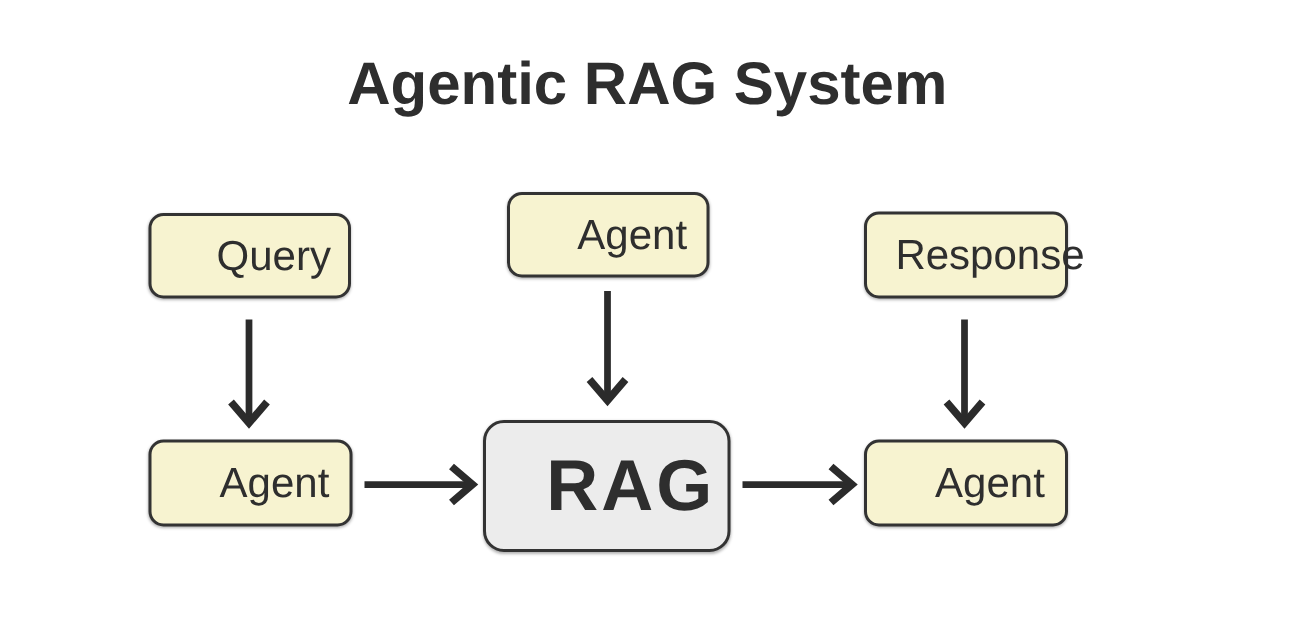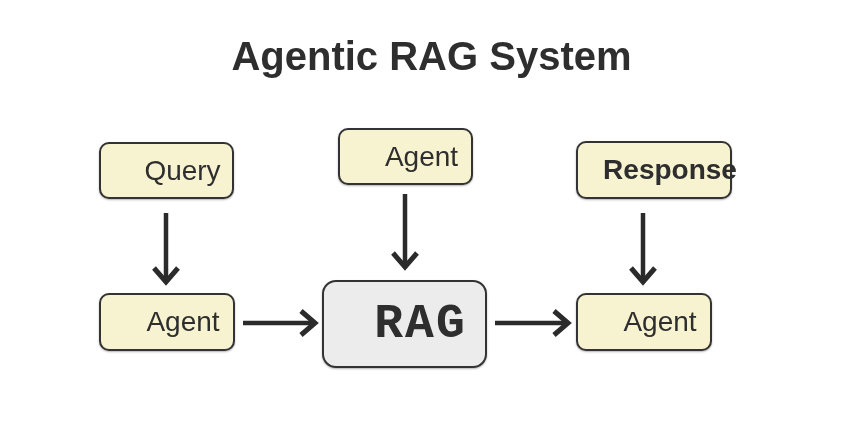--- a/index.html
+++ b/index.html
@@ -62,25 +62,24 @@
     font-size: 28px;
     font-weight: 400;
     padding-left: 32px;
   }
   .node.rag {
     background: var(--rag-fill, #ececec);
     border-radius: 14px;
     font-size: 48px;
     font-weight: 700;
     letter-spacing: 2px;
-    font-family: Liberation Mono, monospace;
   }
   .node-query       { left:  99px; top: 142px; width: 135px; height: 57px; }
   .node-agent-top   { left: 338px; top: 128px; width: 135px; height: 57px; }
-  .node-response    { left: 576px; top: 141px; width: 156px; height: 58px; font-weight: bold; }
+  .node-response    { left: 576px; top: 141px; width: 136px; height: 58px; }
   .node-agent-left  { left:  99px; top: 293px; width: 136px; height: 58px; }
   .node-rag         { left: 322px; top: 280px; width: 165px; height: 88px; }
   .node-agent-right { left: 576px; top: 293px; width: 136px; height: 58px; }
 </style>
 </head>
 <body>
 
 <div class="canvas">
 
   <h1 class="title">Agentic RAG System</h1>

